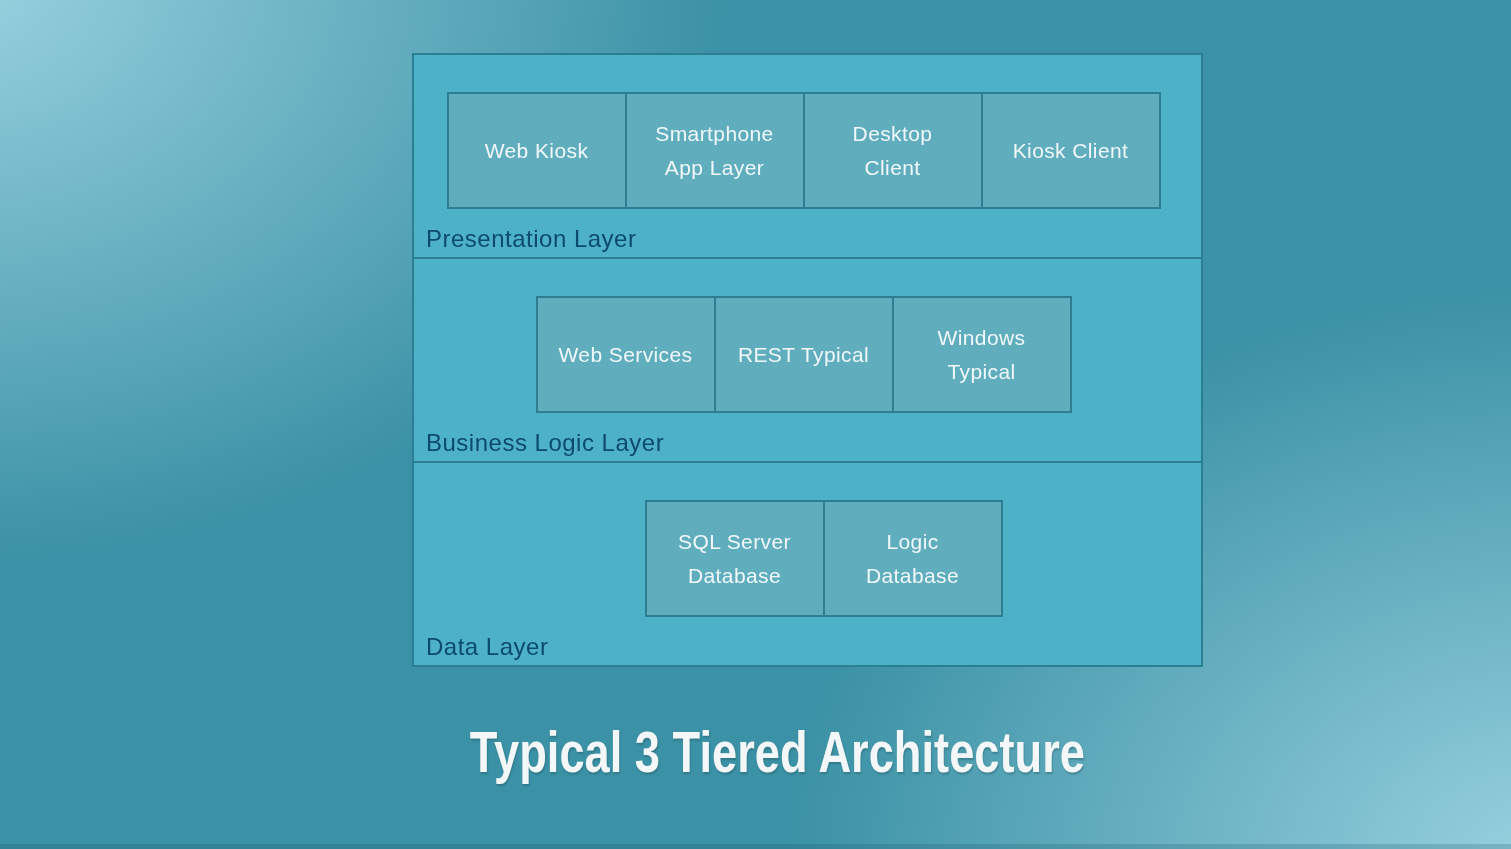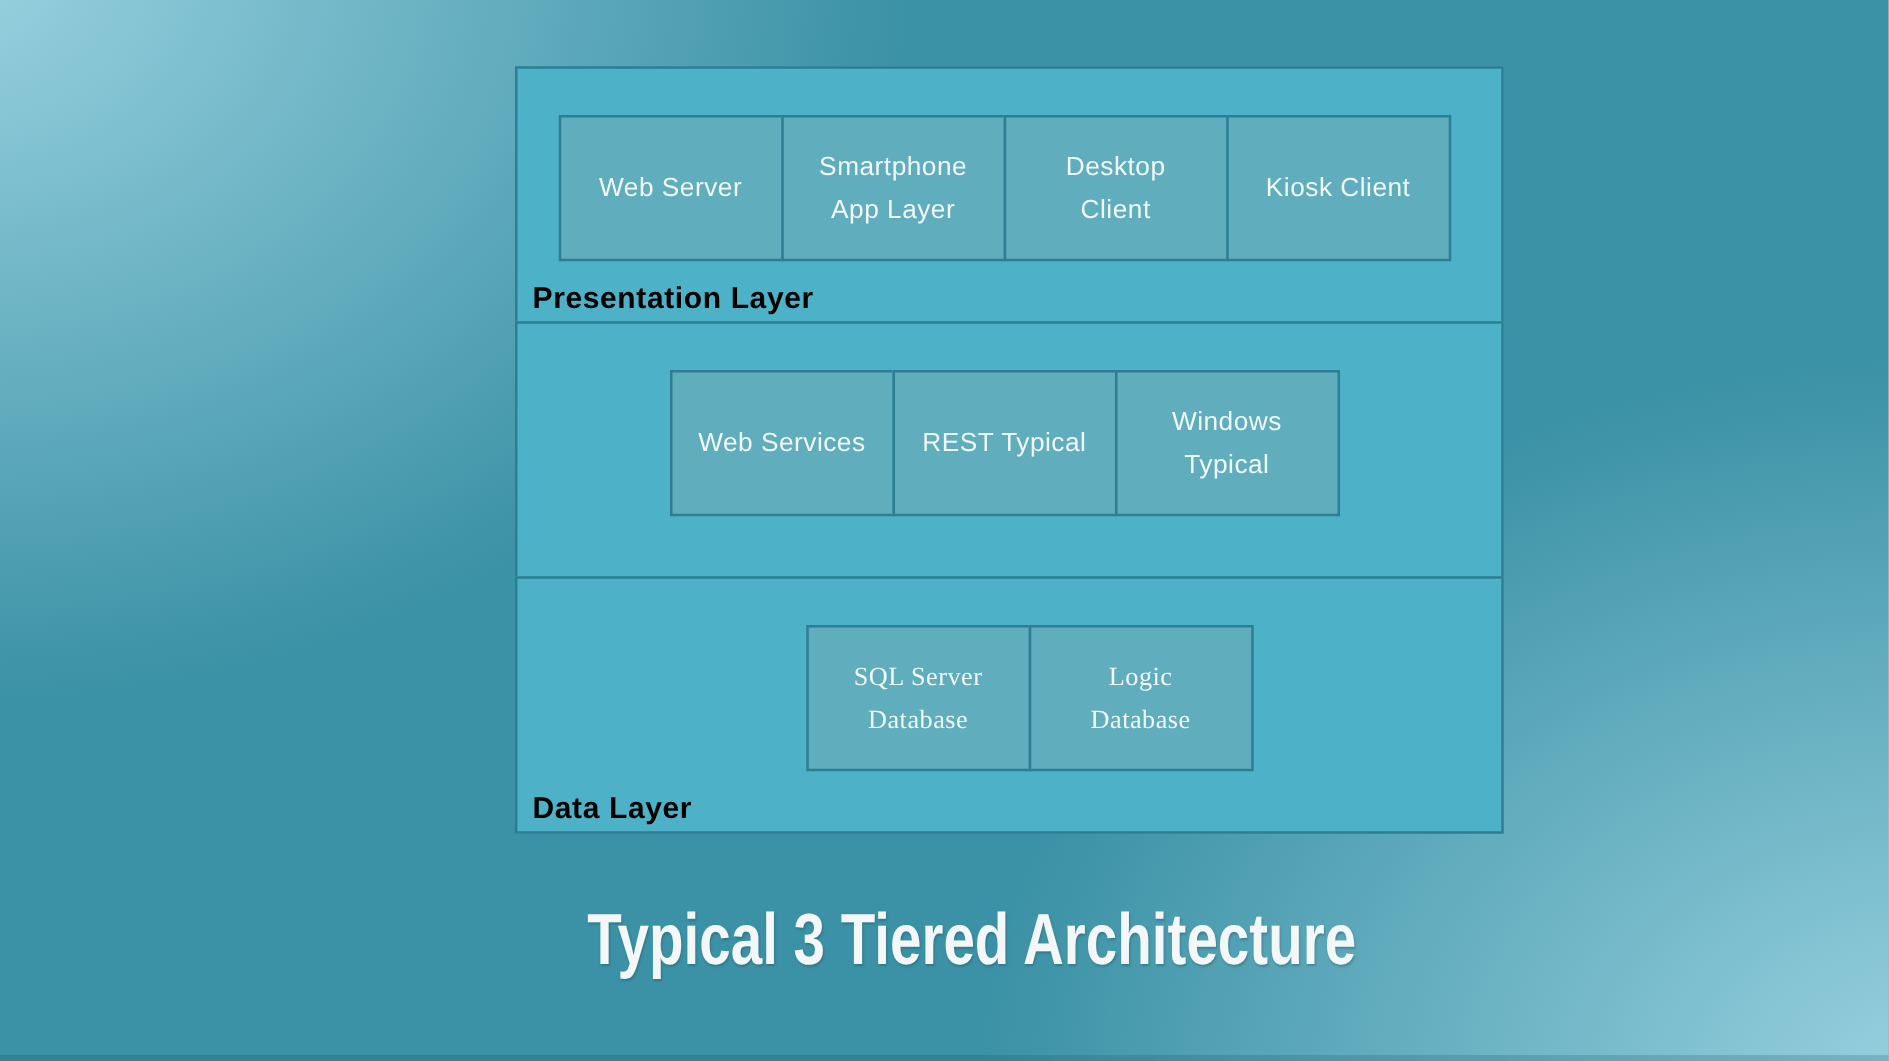--- a/index.html
+++ b/index.html
@@ -48,21 +48,21 @@
   .layer + .layer{ margin-top:-2px; }
 
   .box-row{
     position:absolute;
     top:37px;
     left:0; right:0;
     display:flex;
     justify-content:center;
   }
   .row-shift-l{ transform:translateX(-4px); }
-  .row-shift-r{ transform:translateX(16px);font-family:Liberation Serif, serif; }
+  .row-shift-r{ transform:translateX(16px); }
 
   .box{
     width:180px;
     height:117px;
     background:var(--box-fill,#5fadbd);
     border:2px solid var(--border,#2d7e92);
     display:flex;
     align-items:center;
     justify-content:center;
     text-align:center;
@@ -72,23 +72,23 @@
     font-weight:300;
     line-height:1.6;
     letter-spacing:0.4px;
   }
   .box + .box{ margin-left:-2px; }
 
   .layer-label{
     position:absolute;
     left:12px;
     bottom:4px;
-    color:#000000;
+    color:#0c4a6e;
     font-size:24px;
-    font-weight:700;
+    font-weight:400;
     letter-spacing:0.5px;
   }
 
   .title{
     position:absolute;
     top:720px;
     left:0; right:0;
     text-align:center;
     line-height:1.1;
     margin-left:44px;
@@ -106,37 +106,38 @@
 </style>
 </head>
 <body>
 
 <div class="stage">
 
   <div class="diagram">
 
     <section class="layer">
       <div class="box-row row-shift-l">
-        <div class="box">Web Server</div>
+        <div class="box">Web Kiosk</div>
         <div class="box">Smartphone
 App Layer</div>
         <div class="box">Desktop
 Client</div>
         <div class="box">Kiosk Client</div>
       </div>
       <div class="layer-label">Presentation Layer</div>
     </section>
 
     <section class="layer">
       <div class="box-row row-shift-l">
         <div class="box">Web Services</div>
         <div class="box">REST Typical</div>
         <div class="box">Windows
 Typical</div>
       </div>
+      <div class="layer-label">Business Logic Layer</div>
     </section>
 
     <section class="layer">
       <div class="box-row row-shift-r">
         <div class="box">SQL Server
 Database</div>
         <div class="box">Logic
 Database</div>
       </div>
       <div class="layer-label">Data Layer</div>

